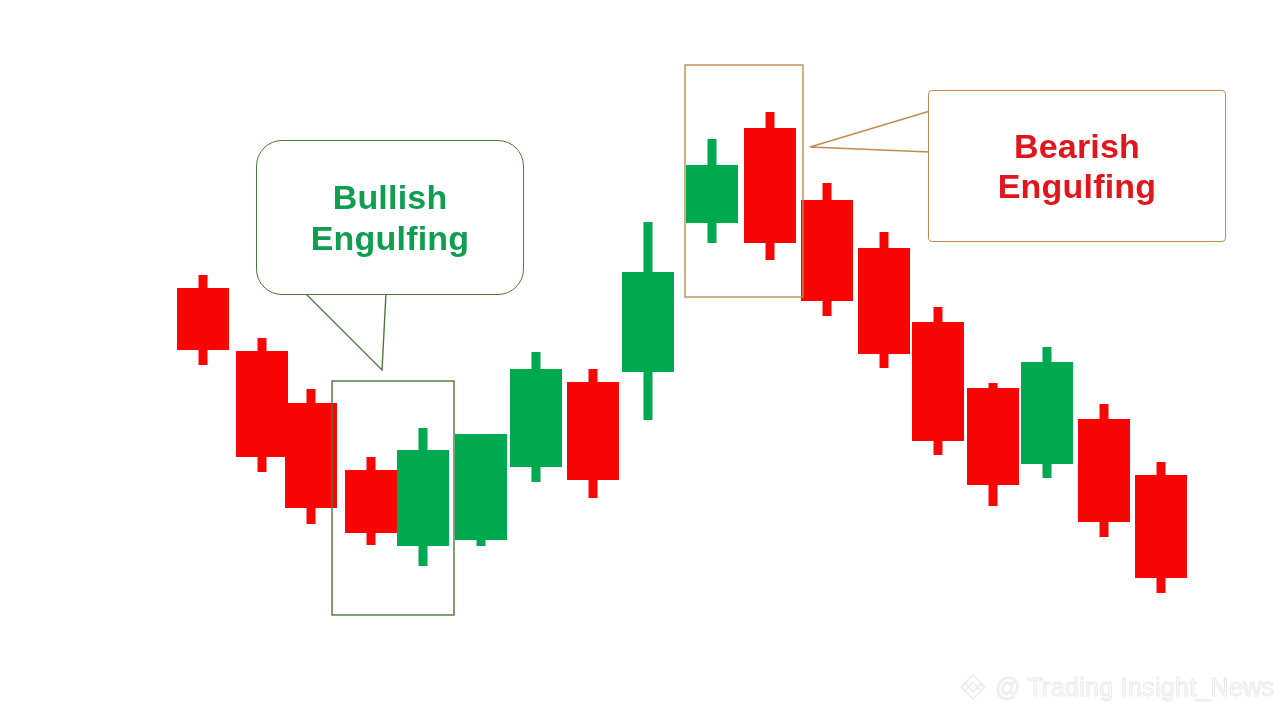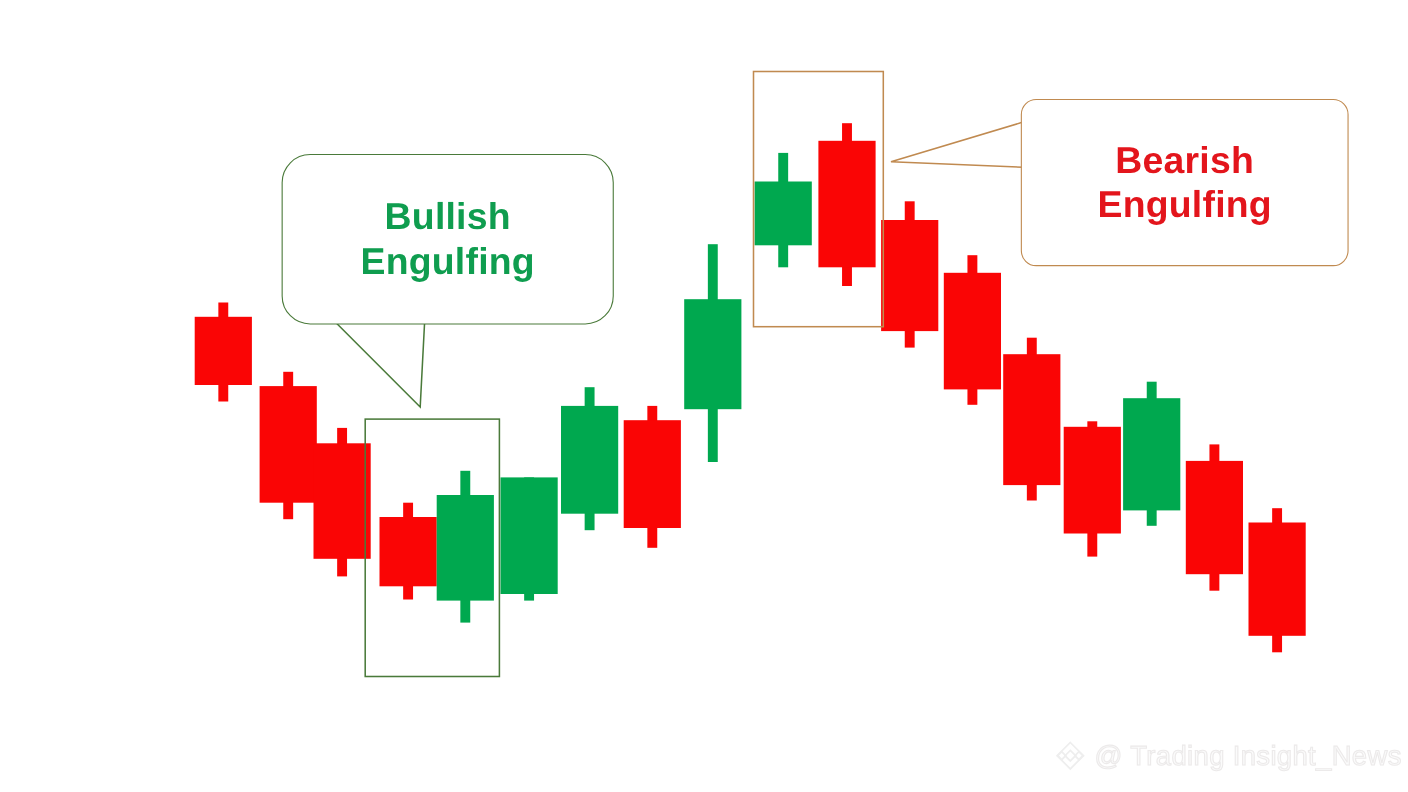--- a/index.html
+++ b/index.html
@@ -34,34 +34,34 @@
     flex-direction: column;
     align-items: center;
     justify-content: center;
     font-weight: bold;
     line-height: 1.18;
     letter-spacing: 0.2px;
   }
   #callout-bullish {
     left: 256px;
     top: 140px;
-    width: 302px;
+    width: 268px;
     height: 155px;
     border: 1.4px solid #4a7a3a;
     border-radius: 26px;
     color: #0f9d4f;
     font-size: 34px;
   }
   #callout-bearish {
     left: 928px;
     top: 90px;
     width: 298px;
     height: 152px;
     border: 1.4px solid #c08a50;
-    border-radius: 14px;
+    border-radius: 4px;
     color: #e3151c;
     font-size: 34px;
   }
   .callout .line { display: block; white-space: nowrap; }
   #watermark {
     position: absolute;
     left: 958px;
     top: 672px;
     display: flex;
     align-items: center;

